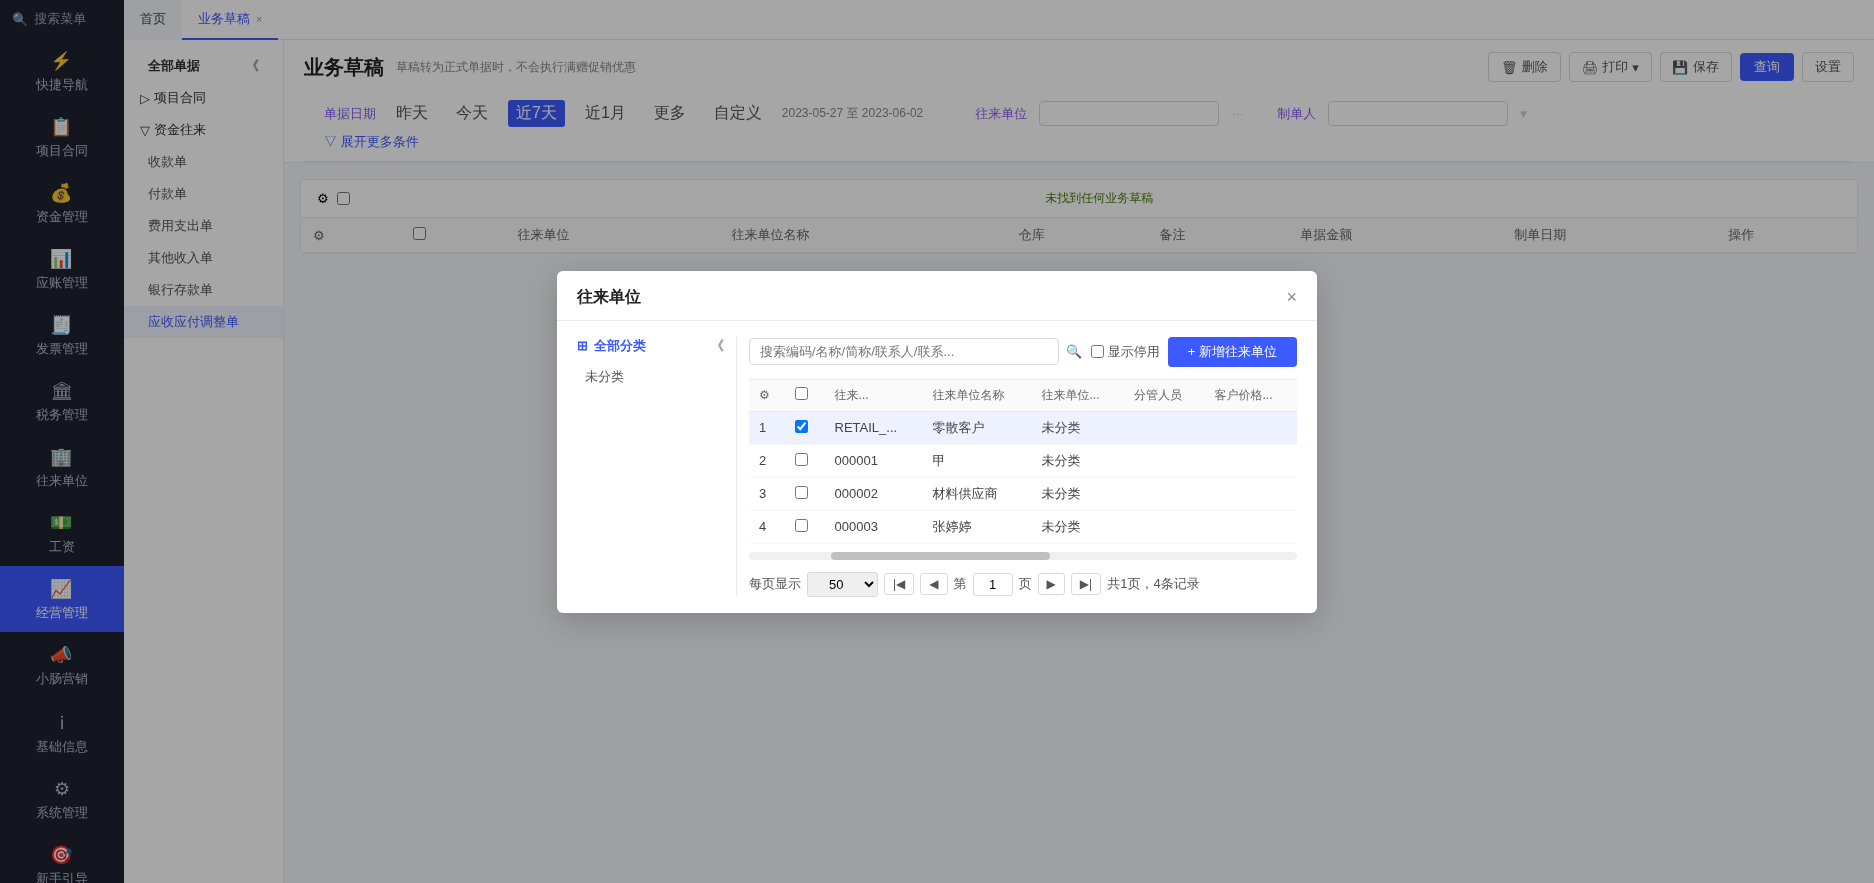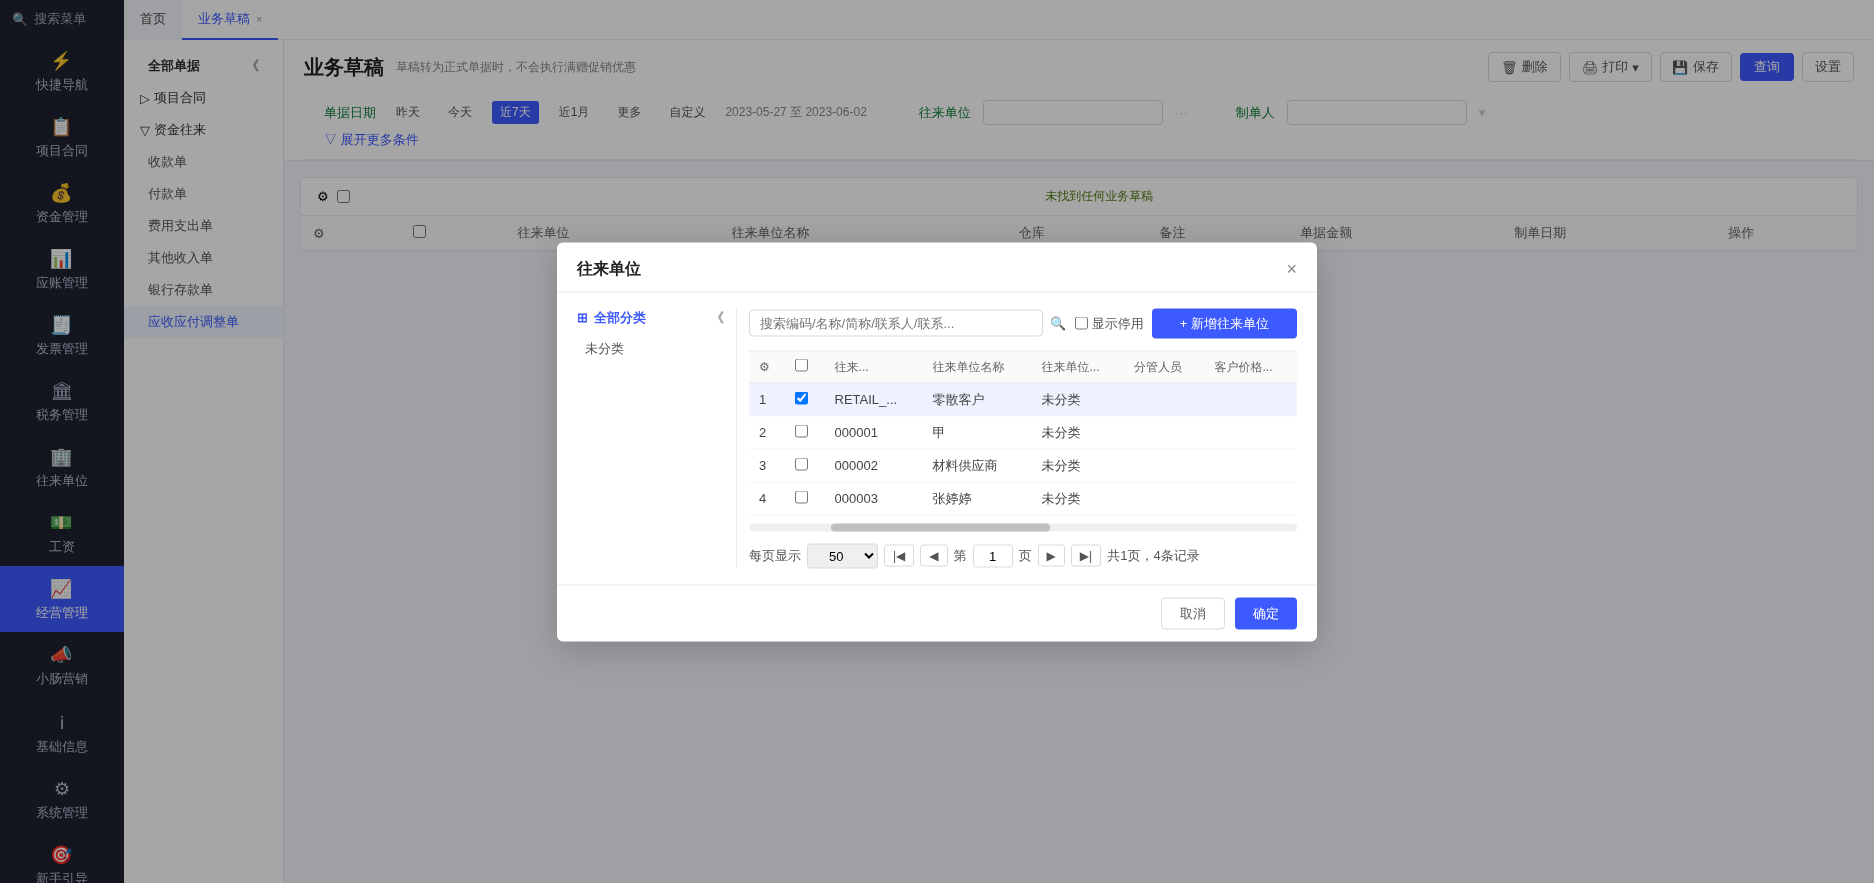--- a/index.html
+++ b/index.html
@@ -44,22 +44,22 @@
     }
     .page-title { font-size: 20px; font-weight: 600; color: #222; }
     .page-subtitle { font-size: 12px; color: #888; }
     .page-actions { margin-left: auto; display: flex; gap: 8px; align-items: center; }
     .btn-icon { display: flex; align-items: center; gap: 4px; padding: 5px 12px; border: 1px solid #d9d9d9; border-radius: 4px; cursor: pointer; background: #fff; color: #555; font-size: 13px; }
     .btn-primary { background: #3d5afe; color: #fff; border: none; padding: 5px 14px; border-radius: 4px; cursor: pointer; font-size: 13px; }
 
     
     .filters { padding: 10px 20px; background: #fff; border-bottom: 1px solid #e8eaf0; }
     .filter-row { display: flex; align-items: center; gap: 12px; flex-wrap: wrap; }
-    .filter-label { color: #15803d; font-size: 13px; }
-    .date-btn { padding: 3px 8px; border-radius: 3px; cursor: pointer; font-size: 12px; color: #555; }
+    .filter-label { color: #8b5cf6; font-size: 13px; }
+    .date-btn { padding: 3px 8px; border-radius: 3px; cursor: pointer; font-size: 16px; color: #555; }
     .date-btn.active { background: #3d5afe; color: #fff; border-radius: 3px; }
     .date-range { color: #888; font-size: 12px; }
     .filter-input { border: 1px solid #d9d9d9; border-radius: 4px; padding: 4px 10px; width: 180px; color: #555; }
     .expand-btn { color: #3d5afe; cursor: pointer; font-size: 13px; }
 
     
     .table-area { margin: 16px; background: #fff; border-radius: 4px; border: 1px solid #e8eaf0; }
     .table-toolbar { padding: 10px 16px; border-bottom: 1px solid #e8eaf0; display: flex; align-items: center; gap: 8px; }
     table { width: 100%; border-collapse: collapse; }
     th { background: #fafafa; border-bottom: 1px solid #e8eaf0; padding: 8px 12px; text-align: left; color: #666; font-weight: 500; font-size: 13px; white-space: nowrap; }
@@ -98,21 +98,21 @@
     .dialog-left { width: 160px; border-right: 1px solid #e8eaf0; padding-right: 12px; }
     .dialog-right { flex: 1; padding-left: 12px; }
 
     .cat-title { color: #3d5afe; font-size: 13px; font-weight: 600; margin-bottom: 8px; display: flex; align-items: center; gap: 6px; }
     .cat-item { padding: 5px 8px; cursor: pointer; color: #555; font-size: 13px; border-radius: 3px; }
 
     .search-bar { display: flex; align-items: center; gap: 8px; margin-bottom: 12px; }
     .search-input { border: 1px solid #d9d9d9; border-radius: 4px; padding: 5px 10px; flex: 1; font-size: 13px; }
     .search-icon { color: #999; cursor: pointer; }
     .checkbox-label { display: flex; align-items: center; gap: 4px; font-size: 13px; color: #555; cursor: pointer; }
-    .btn-add { background: #3d5afe; color: #fff; border: none; padding: 6px 28px; border-radius: 4px; cursor: pointer; font-size: 13px; display: flex; align-items: center; gap: 4px; white-space: nowrap; }
+    .btn-add { background: #3d5afe; color: #fff; border: none; padding: 6px 20px; border-radius: 4px; cursor: pointer; font-size: 13px; display: flex; align-items: center; gap: 4px; white-space: nowrap; }
 
     .dialog-table { width: 100%; border-collapse: collapse; }
     .dialog-table th { background: #fafafa; border-bottom: 1px solid #e8eaf0; border-top: 1px solid #e8eaf0; padding: 7px 10px; text-align: left; color: #666; font-weight: 500; font-size: 12px; }
     .dialog-table td { padding: 7px 10px; border-bottom: 1px solid #f5f5f5; color: #444; font-size: 13px; }
     .dialog-table tr.selected td { background: #eef2ff; }
 
     .pagination { display: flex; align-items: center; gap: 6px; margin-top: 12px; font-size: 13px; color: #555; }
     .page-btn { border: 1px solid #d9d9d9; border-radius: 3px; padding: 3px 8px; cursor: pointer; background: #fff; font-size: 12px; color: #555; }
     .page-input { border: 1px solid #d9d9d9; border-radius: 3px; padding: 3px 6px; width: 40px; text-align: center; font-size: 13px; }
     .per-page-select { border: 1px solid #d9d9d9; border-radius: 3px; padding: 3px 17px; font-size: 13px; }
@@ -248,21 +248,21 @@
         <span class="date-btn">昨天</span>
         <span class="date-btn">今天</span>
         <span class="date-btn active">近7天</span>
         <span class="date-btn">近1月</span>
         <span class="date-btn">更多</span>
         <span class="date-btn">自定义</span>
         <span class="date-range">2023-05-27 至 2023-06-02</span>
         <span class="filter-label" style="margin-left:40px;">往来单位</span>
         <input class="filter-input" value="" style="">
         <span style="color:#ccc;">···</span>
-        <span class="filter-label" style="margin-left:36px;">制单人</span>
+        <span class="filter-label" style="margin-left:21px;">制单人</span>
         <input class="filter-input" value="" style="">
         <span style="color:#ccc;">▾</span>
       </div>
       <div style="margin-top:6px;">
         <span class="expand-btn">
           <span>▽</span>
           <span>展开更多条件</span>
         </span>
       </div>
     </div>
@@ -394,17 +394,13 @@
           <span>第</span>
           <input class="page-input" value="1" style="">
           <span>页</span>
           <button class="page-btn">▶</button>
           <button class="page-btn">▶|</button>
           <span>共1页，4条记录</span>
         </div>
       </div>
     </div>
   </div>
-  <div class="dialog-footer">
-    <button class="btn-cancel">取消</button>
-    <button class="btn-confirm">确定</button>
-  </div>
 </div>
 
 </body></html>

